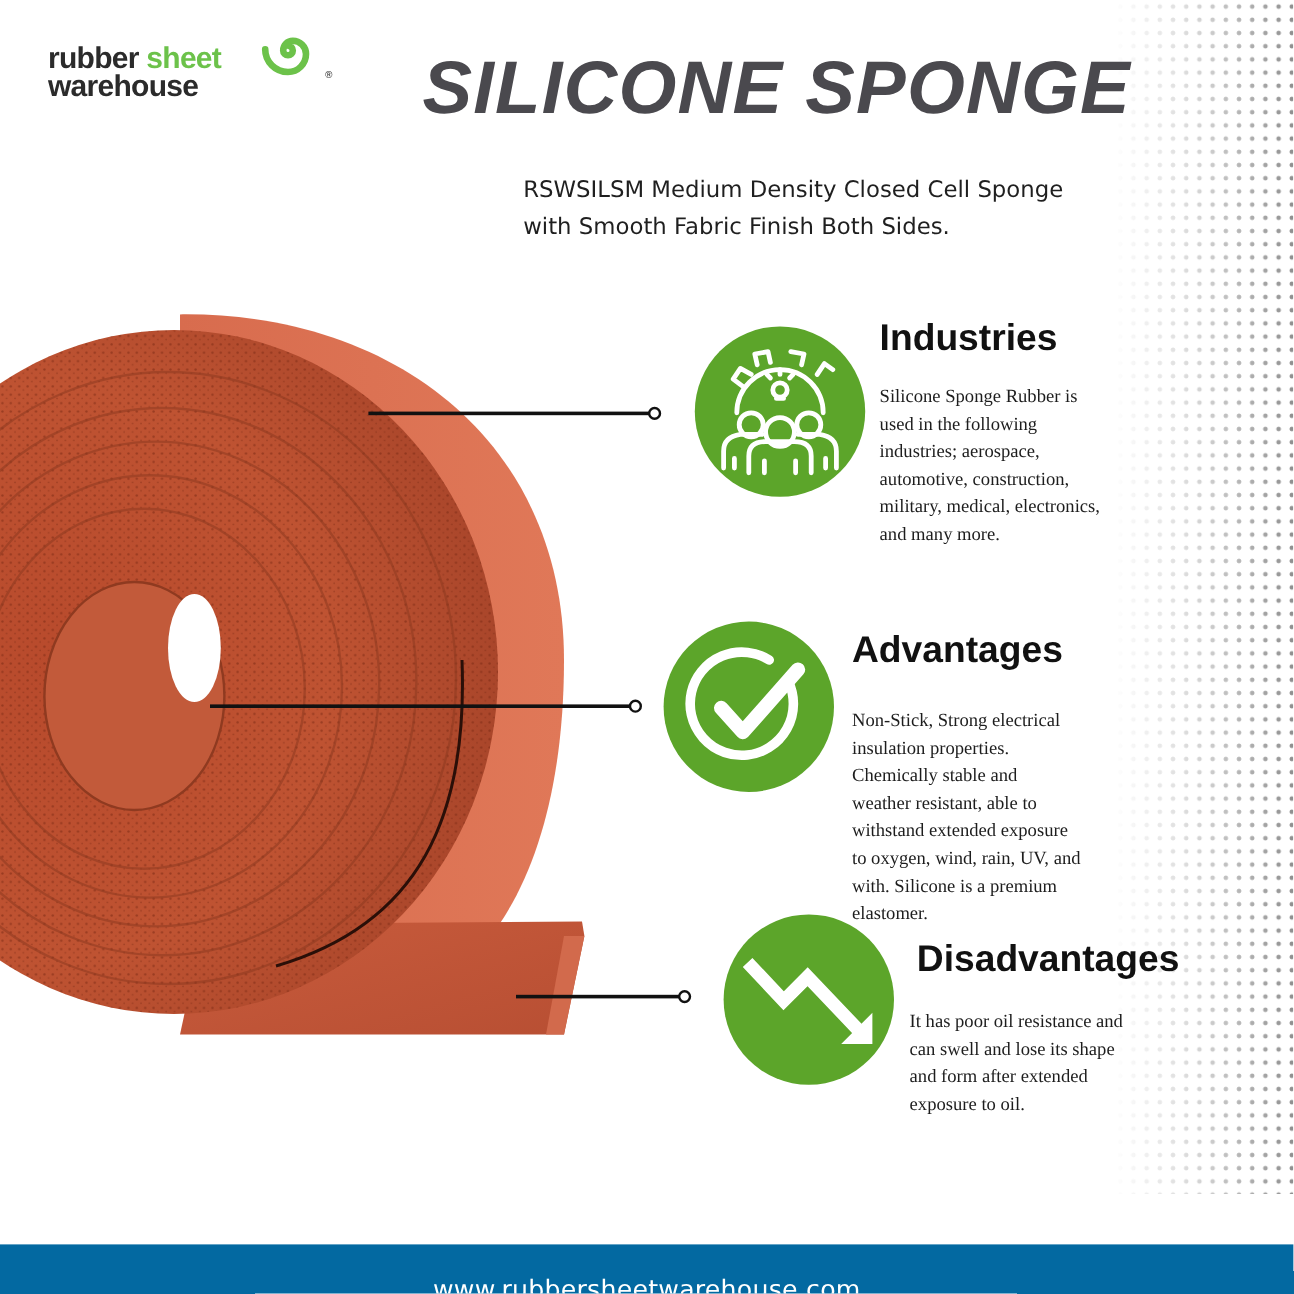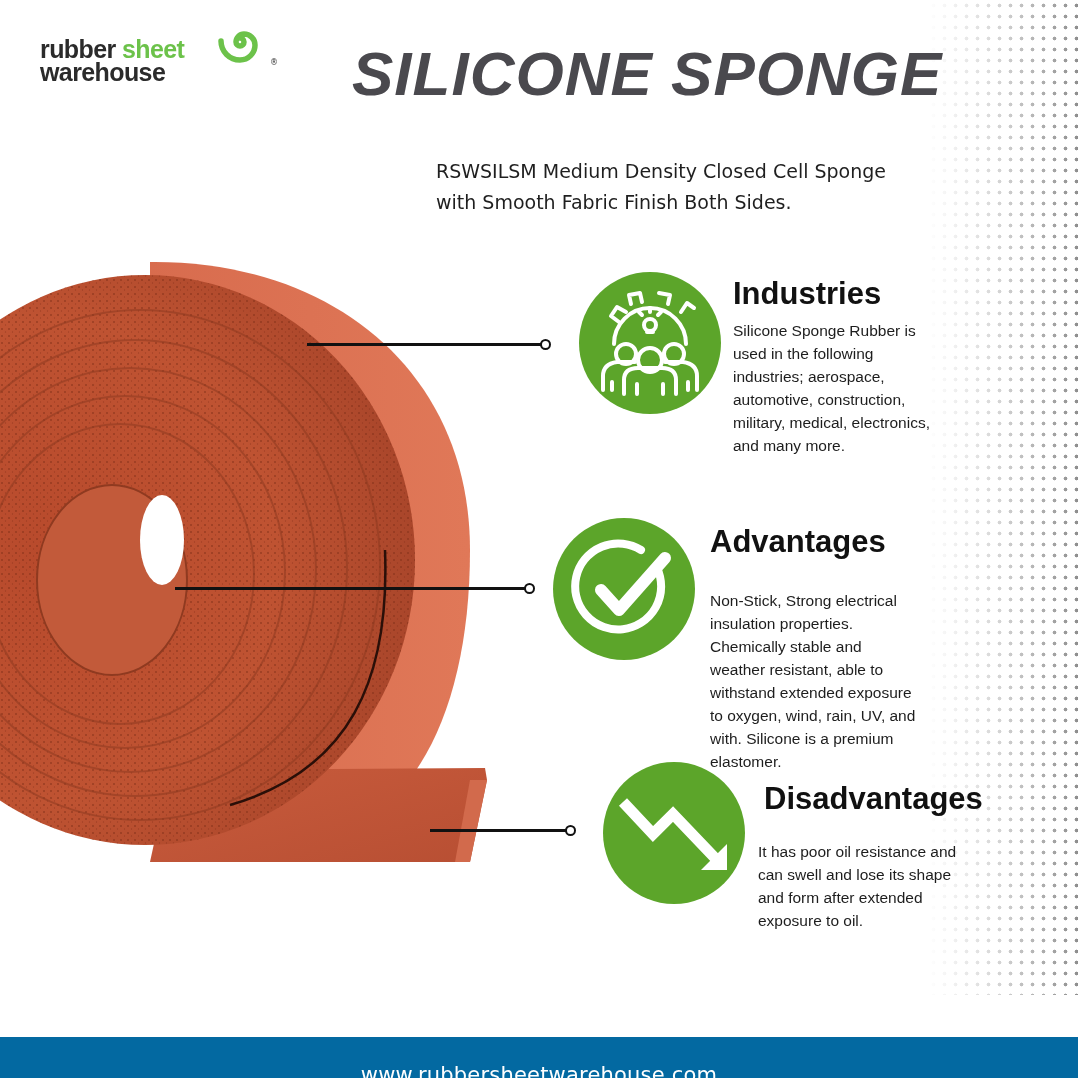--- a/index.html
+++ b/index.html
@@ -23,41 +23,41 @@
   .logo-swirl { position: absolute; left: 176px; top: 0; width: 48px; height: 48px; }
   .logo-reg { position: absolute; left: 230px; top: 40px; font-size: 8px; color: #333; }
 
   
   .title {
     position: absolute; left: 352px; top: 38px;
     font-family: "Liberation Sans", sans-serif; font-weight: 700; font-style: italic;
     font-size: 62px; letter-spacing: 1px; color: #4a494e;
   }
   .subtitle {
-    position: absolute; left: 436px; top: 156px; width: 560px;
+    position: absolute; left: 436px; top: 143px; width: 560px;
     font-family: "DejaVu Sans", sans-serif; font-size: 19px; line-height: 31px; color: #1f1f1f;
   }
 
   
   .roll { position: absolute; left: 0; top: 250px; width: 600px; height: 620px; }
 
   
   .connector { position: absolute; height: 3px; background: #111; }
   .connector-dot { position: absolute; width: 11px; height: 11px; border: 2.5px solid #111; border-radius: 50%; background: #fff; }
 
   
   .feature-icon { position: absolute; width: 142px; height: 142px; border-radius: 50%; background: #5ca52a; }
   .feature-icon svg { width: 100%; height: 100%; }
 
   .feature-title {
     position: absolute; font-family: "Liberation Sans", sans-serif; font-weight: 700;
     font-size: 31px; color: #111;
   }
   .feature-body {
-    position: absolute; font-family: Liberation Sans, sans-serif; font-size: 15.5px; line-height: 23px; color: #1d1d1d;
+    position: absolute; font-family: Liberation Serif, serif; font-size: 15.5px; line-height: 23px; color: #1d1d1d;
   }
 
   
   .footer { position: absolute; left: 0; top: 1037px; width: 1078px; height: 83px; background: #0369a1; }
   .footer-url {
     position: absolute; left: 0; width: 1078px; top: 26px; text-align: center;
     font-family: "DejaVu Sans", sans-serif; font-size: 21px; color: #ffffff; letter-spacing: 0.2px;
   }
 </style>
 </head>
@@ -144,21 +144,21 @@
       <path d="M68 60 h6 M63 43 l-3 -3 M79 43 l3 -3 M71 40 v-4"></path>
       <circle cx="47" cy="82" r="10"></circle>
       <circle cx="95" cy="82" r="10"></circle>
       <path d="M24 118 v-14 q0 -12 14 -14 h18 M118 118 v-14 q0 -12 -14 -14 h-18"></path>
       <circle cx="71" cy="88" r="12"></circle>
       <path d="M45 122 v-14 q0 -12 14 -12 h24 q14 0 14 12 v14"></path>
       <path d="M58 122 v-10 M84 122 v-10 M33 118 v-8 M109 118 v-8"></path>
     </g>
   </svg>
 </div>
-<div class="feature-title" style="left:733px; top:276px;">Industries</div>
+<div class="feature-title" style="left:733px; top:264px;">Industries</div>
 <div class="feature-body" style="left:733px; top:319px; width:250px;">
   <div>Silicone Sponge Rubber is</div>
   <div>used in the following</div>
   <div>industries;  aerospace,</div>
   <div>automotive, construction,</div>
   <div>military, medical, electronics,</div>
   <div>and many more.</div>
 </div>
 
 <div class="feature-icon" style="left:553px; top:518px;">

